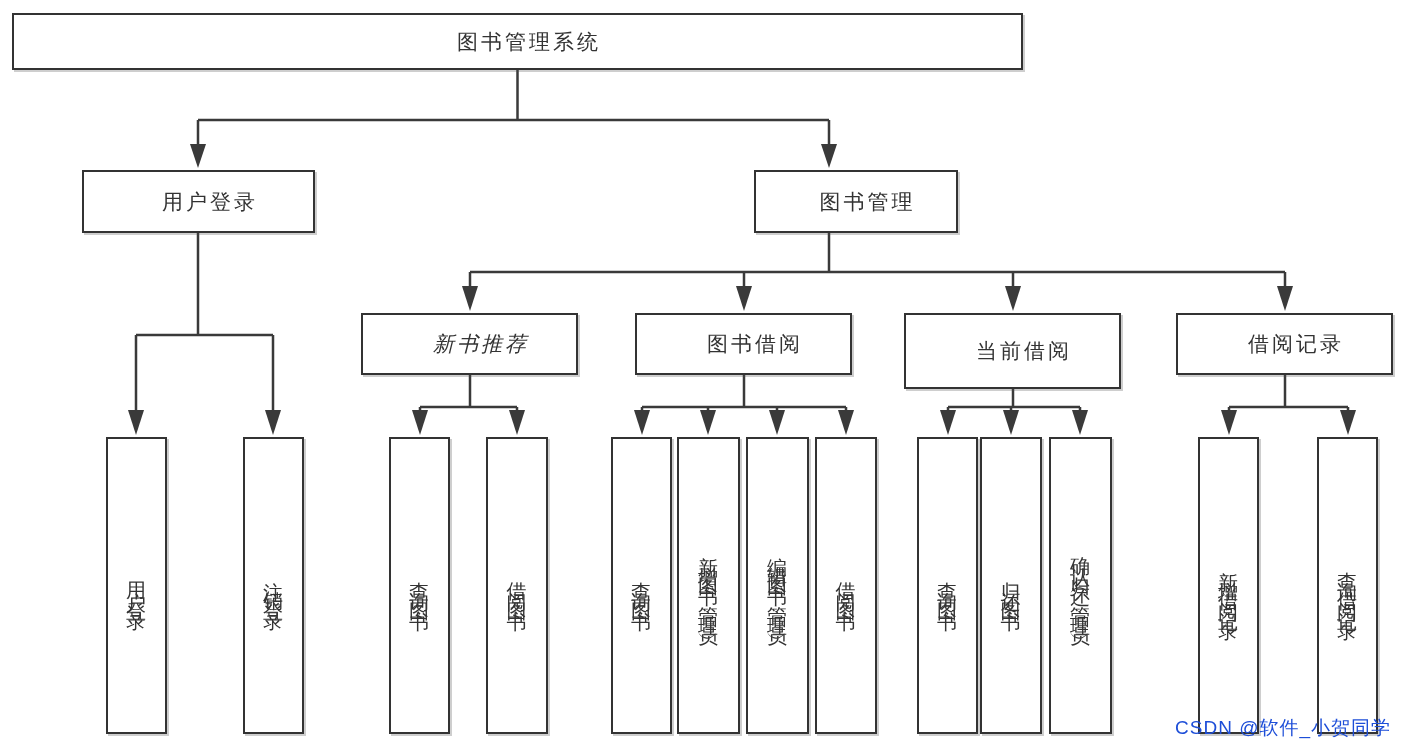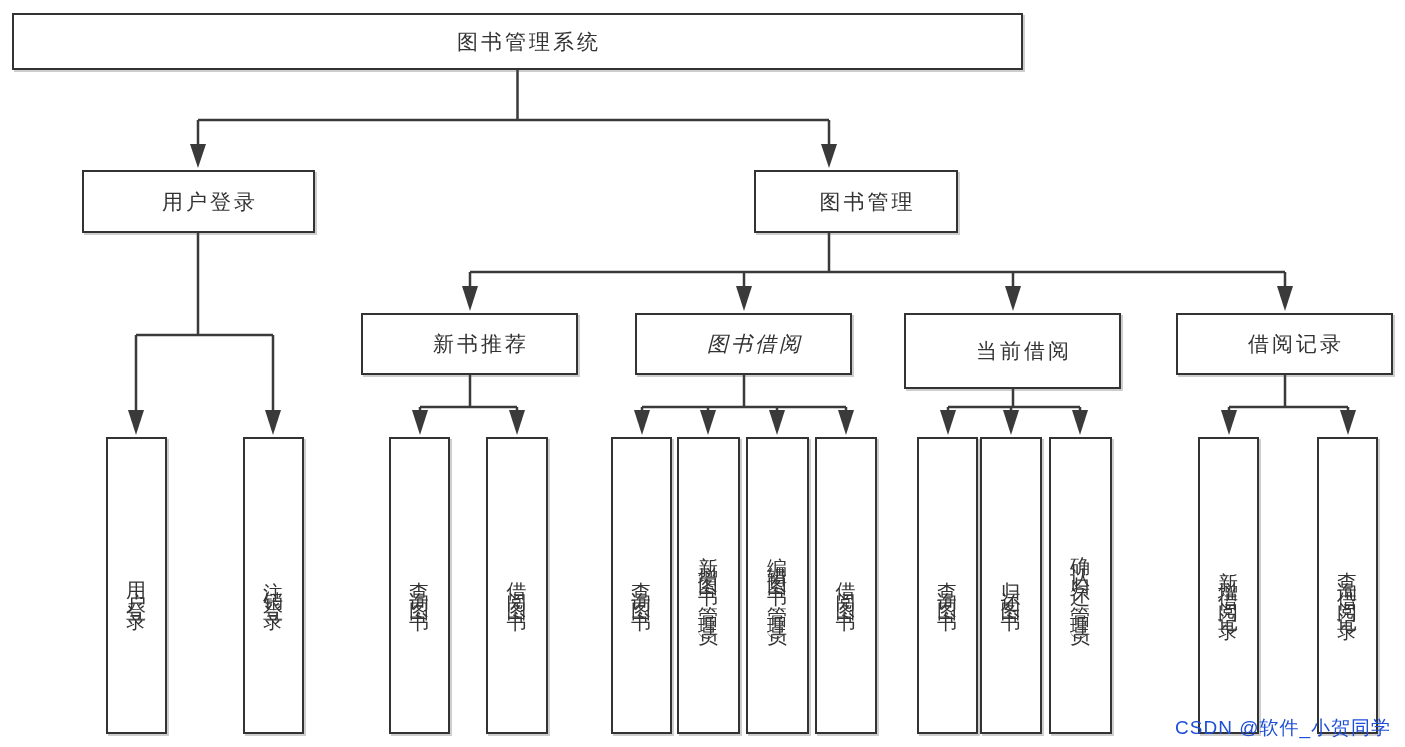--- a/index.html
+++ b/index.html
@@ -94,22 +94,22 @@
       <polygon points="1221,410 1237,410 1229,435" fill="#3a3a3a" stroke="none"></polygon>
       <polygon points="1340,410 1356,410 1348,435" fill="#3a3a3a" stroke="none"></polygon>
     </g>
   </svg>
 
   <div class="node h-node" style="left:12px;top:13px;width:1011px;height:57px;">图书管理系统</div>
 
   <div class="node h-node" style="left:82px;top:170px;width:233px;height:63px;">用户登录</div>
   <div class="node h-node" style="left:711px;top:170px;width:204px;height:63px;margin-left:43px;">图书管理</div>
 
-  <div class="node h-node" style="left:361px;top:313px;width:217px;height:62px;">新书推荐</div>
-  <div class="node h-node" style="left:635px;top:313px;width:217px;height:62px;font-style:italic;">图书借阅</div>
+  <div class="node h-node" style="left:361px;top:313px;width:217px;height:62px;font-style:italic;">新书推荐</div>
+  <div class="node h-node" style="left:635px;top:313px;width:217px;height:62px;">图书借阅</div>
   <div class="node h-node" style="left:904px;top:313px;width:217px;height:76px;">当前借阅</div>
   <div class="node h-node" style="left:1176px;top:313px;width:217px;height:62px;font-family:Liberation Serif, serif;">借阅记录</div>
 
   <div class="node v-node" style="left:106px;top:437px;width:61px;height:297px;">用户登录</div>
   <div class="node v-node" style="left:243px;top:437px;width:61px;height:297px;">注销登录</div>
 
   <div class="node v-node" style="left:389px;top:437px;width:61px;height:297px;">查询图书</div>
   <div class="node v-node" style="left:486px;top:437px;width:62px;height:297px;">借阅图书</div>
 
   <div class="node v-node" style="left:611px;top:437px;width:61px;height:297px;">查询图书</div>

